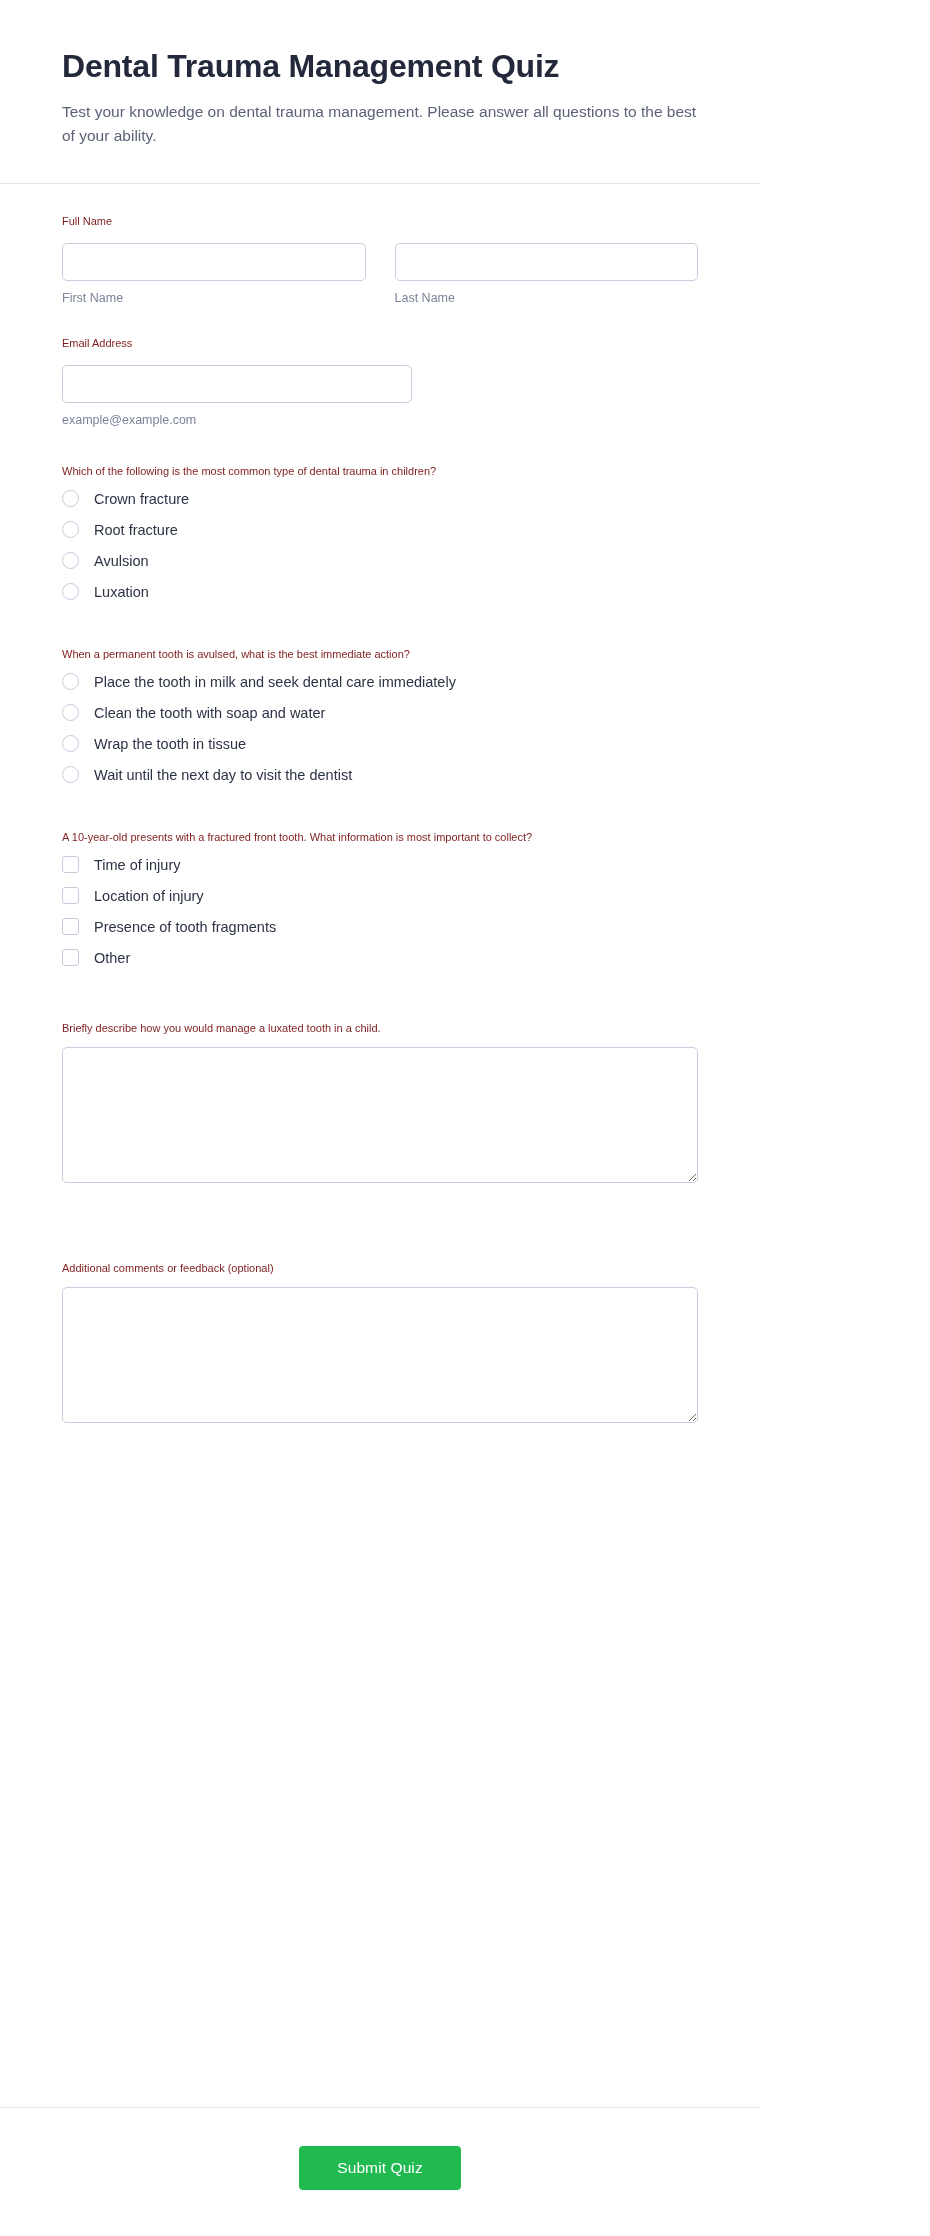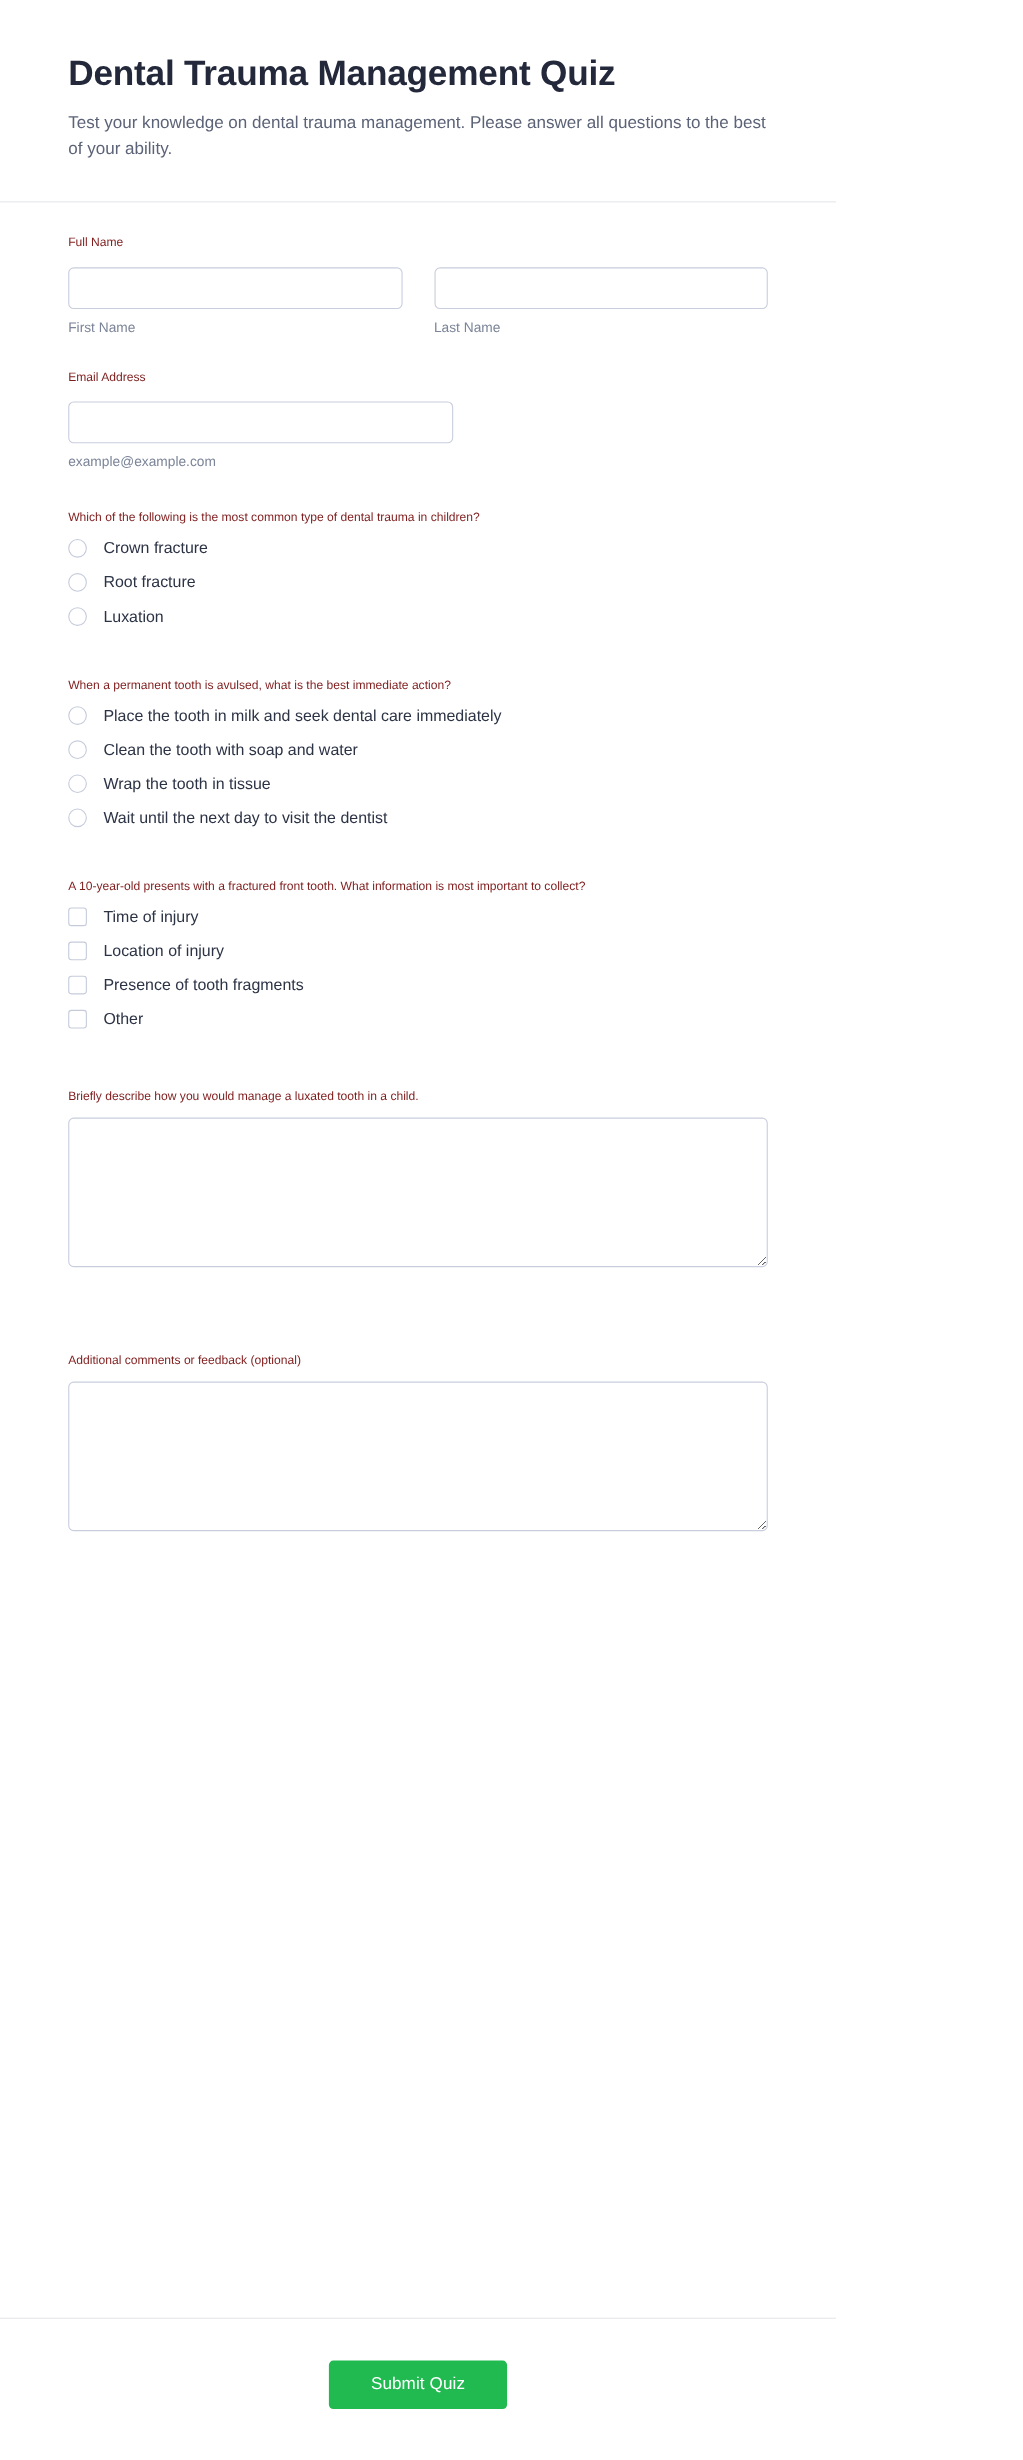--- a/index.html
+++ b/index.html
@@ -248,20 +248,24 @@
         <div class="choice-row">
           <span class="radio-box"></span>
           <span class="choice-label">Crown fracture</span>
         </div>
         <div class="choice-row">
           <span class="radio-box"></span>
           <span class="choice-label">Root fracture</span>
         </div>
         <div class="choice-row">
           <span class="radio-box"></span>
+          <span class="choice-label">Avulsion</span>
+        </div>
+        <div class="choice-row">
+          <span class="radio-box"></span>
           <span class="choice-label">Luxation</span>
         </div>
       </div>
     </div>
 
     <div class="gap-42"></div>
 
     <div class="field-block">
       <label class="field-label q">When a permanent tooth is avulsed, what is the best immediate action?</label>
       <div class="choice-list">

